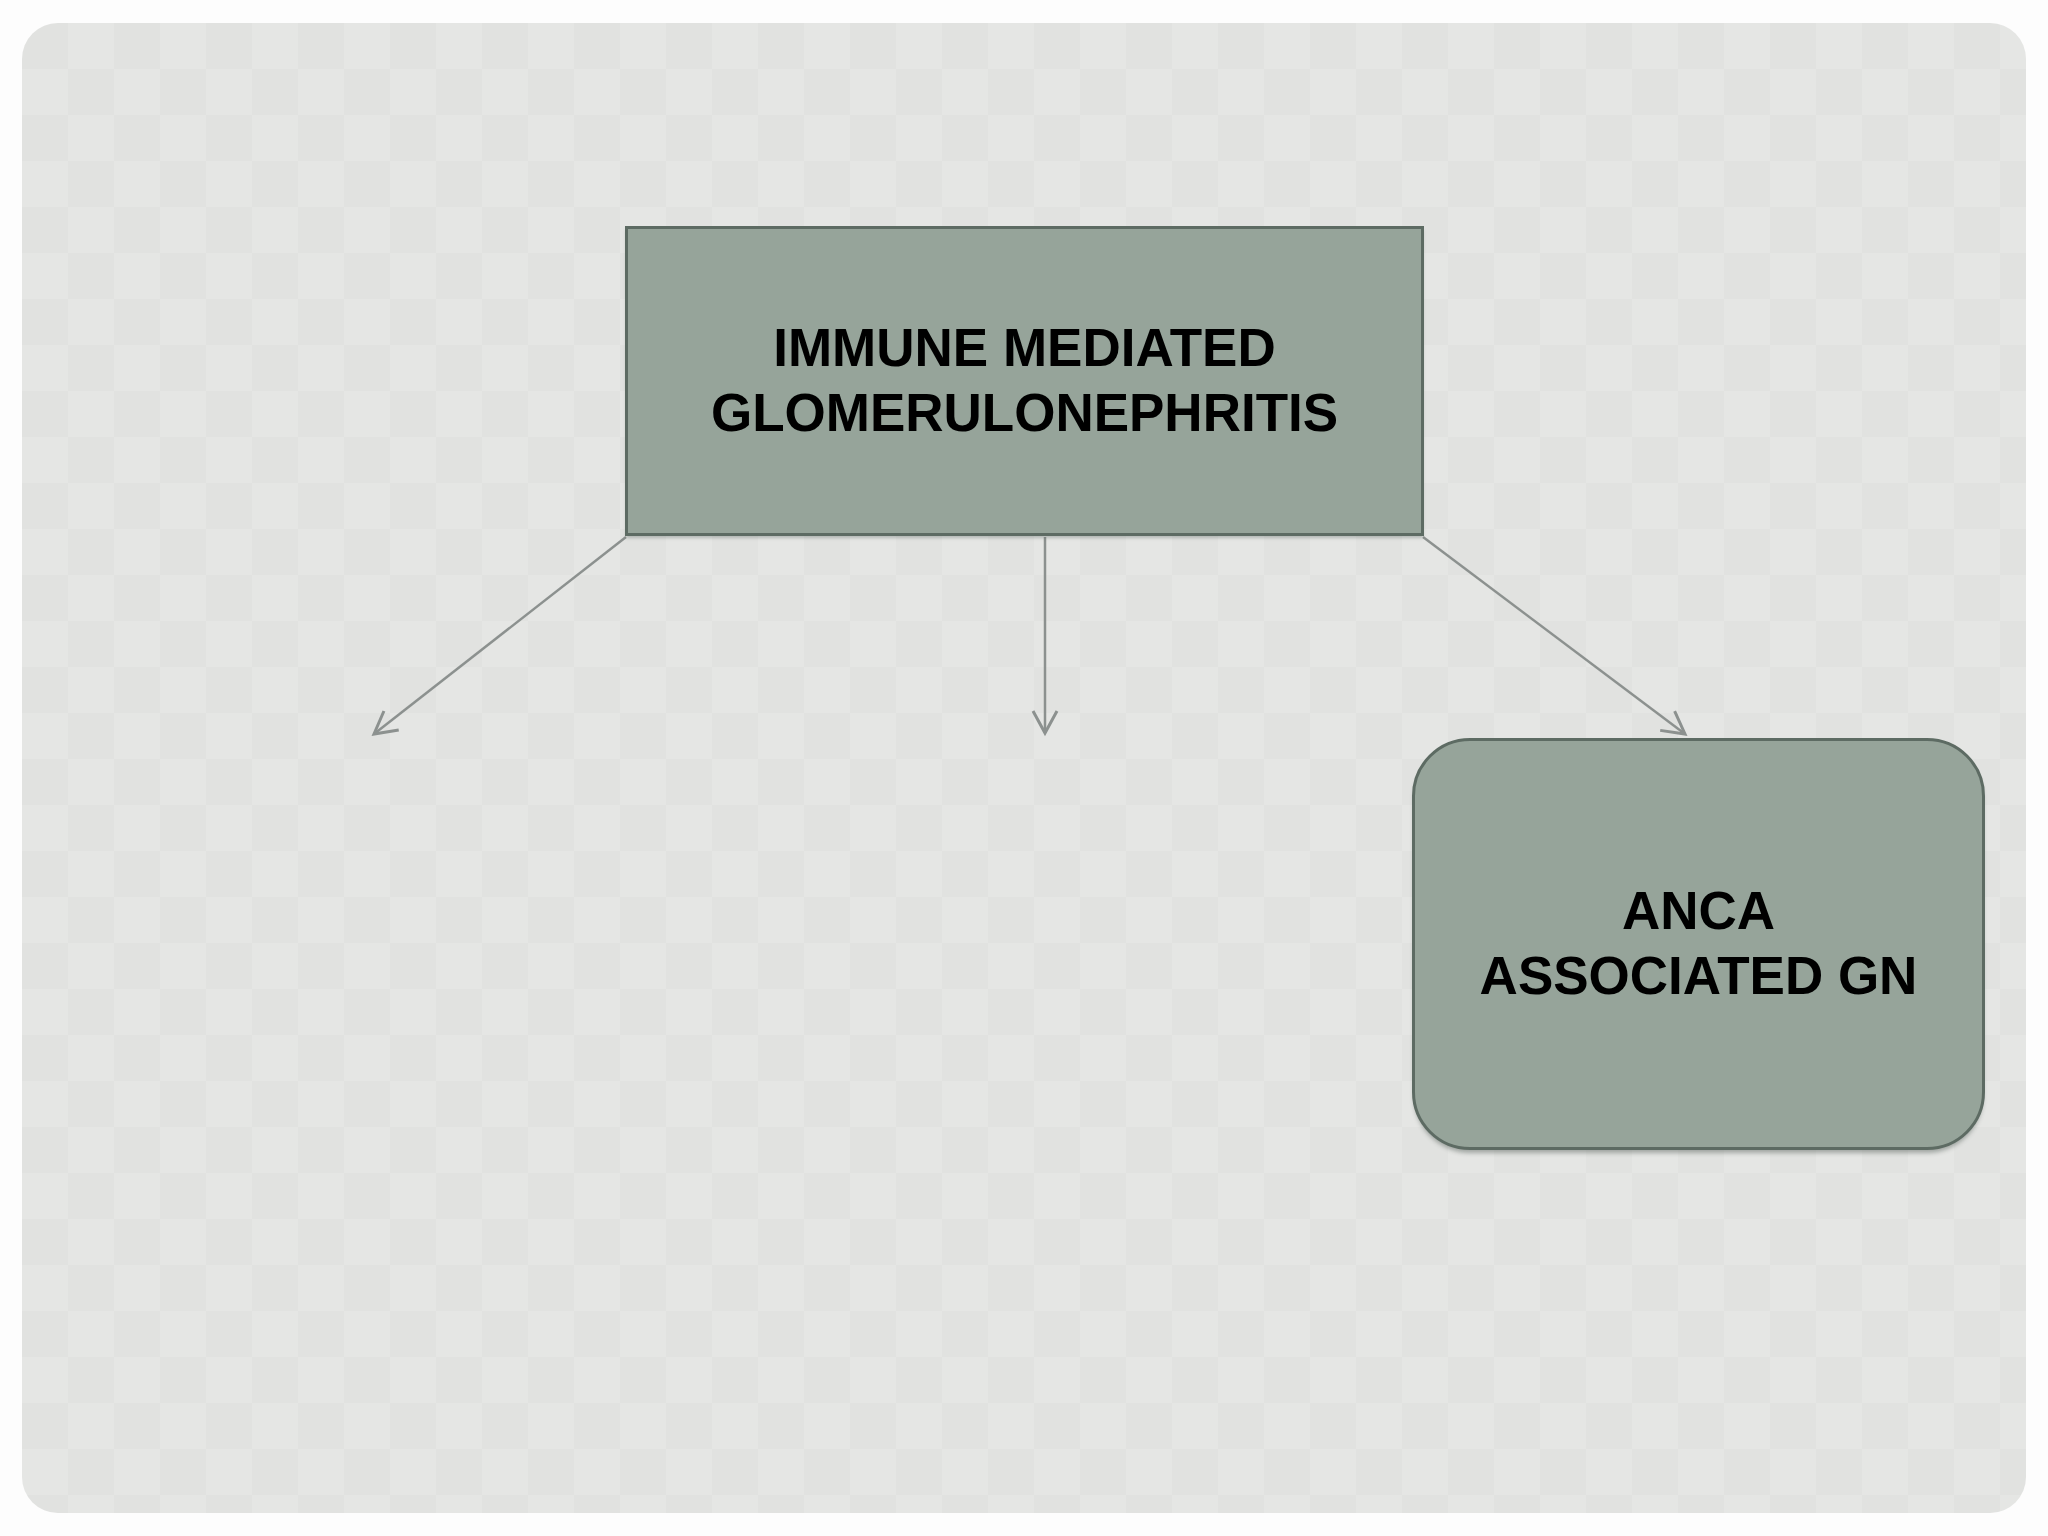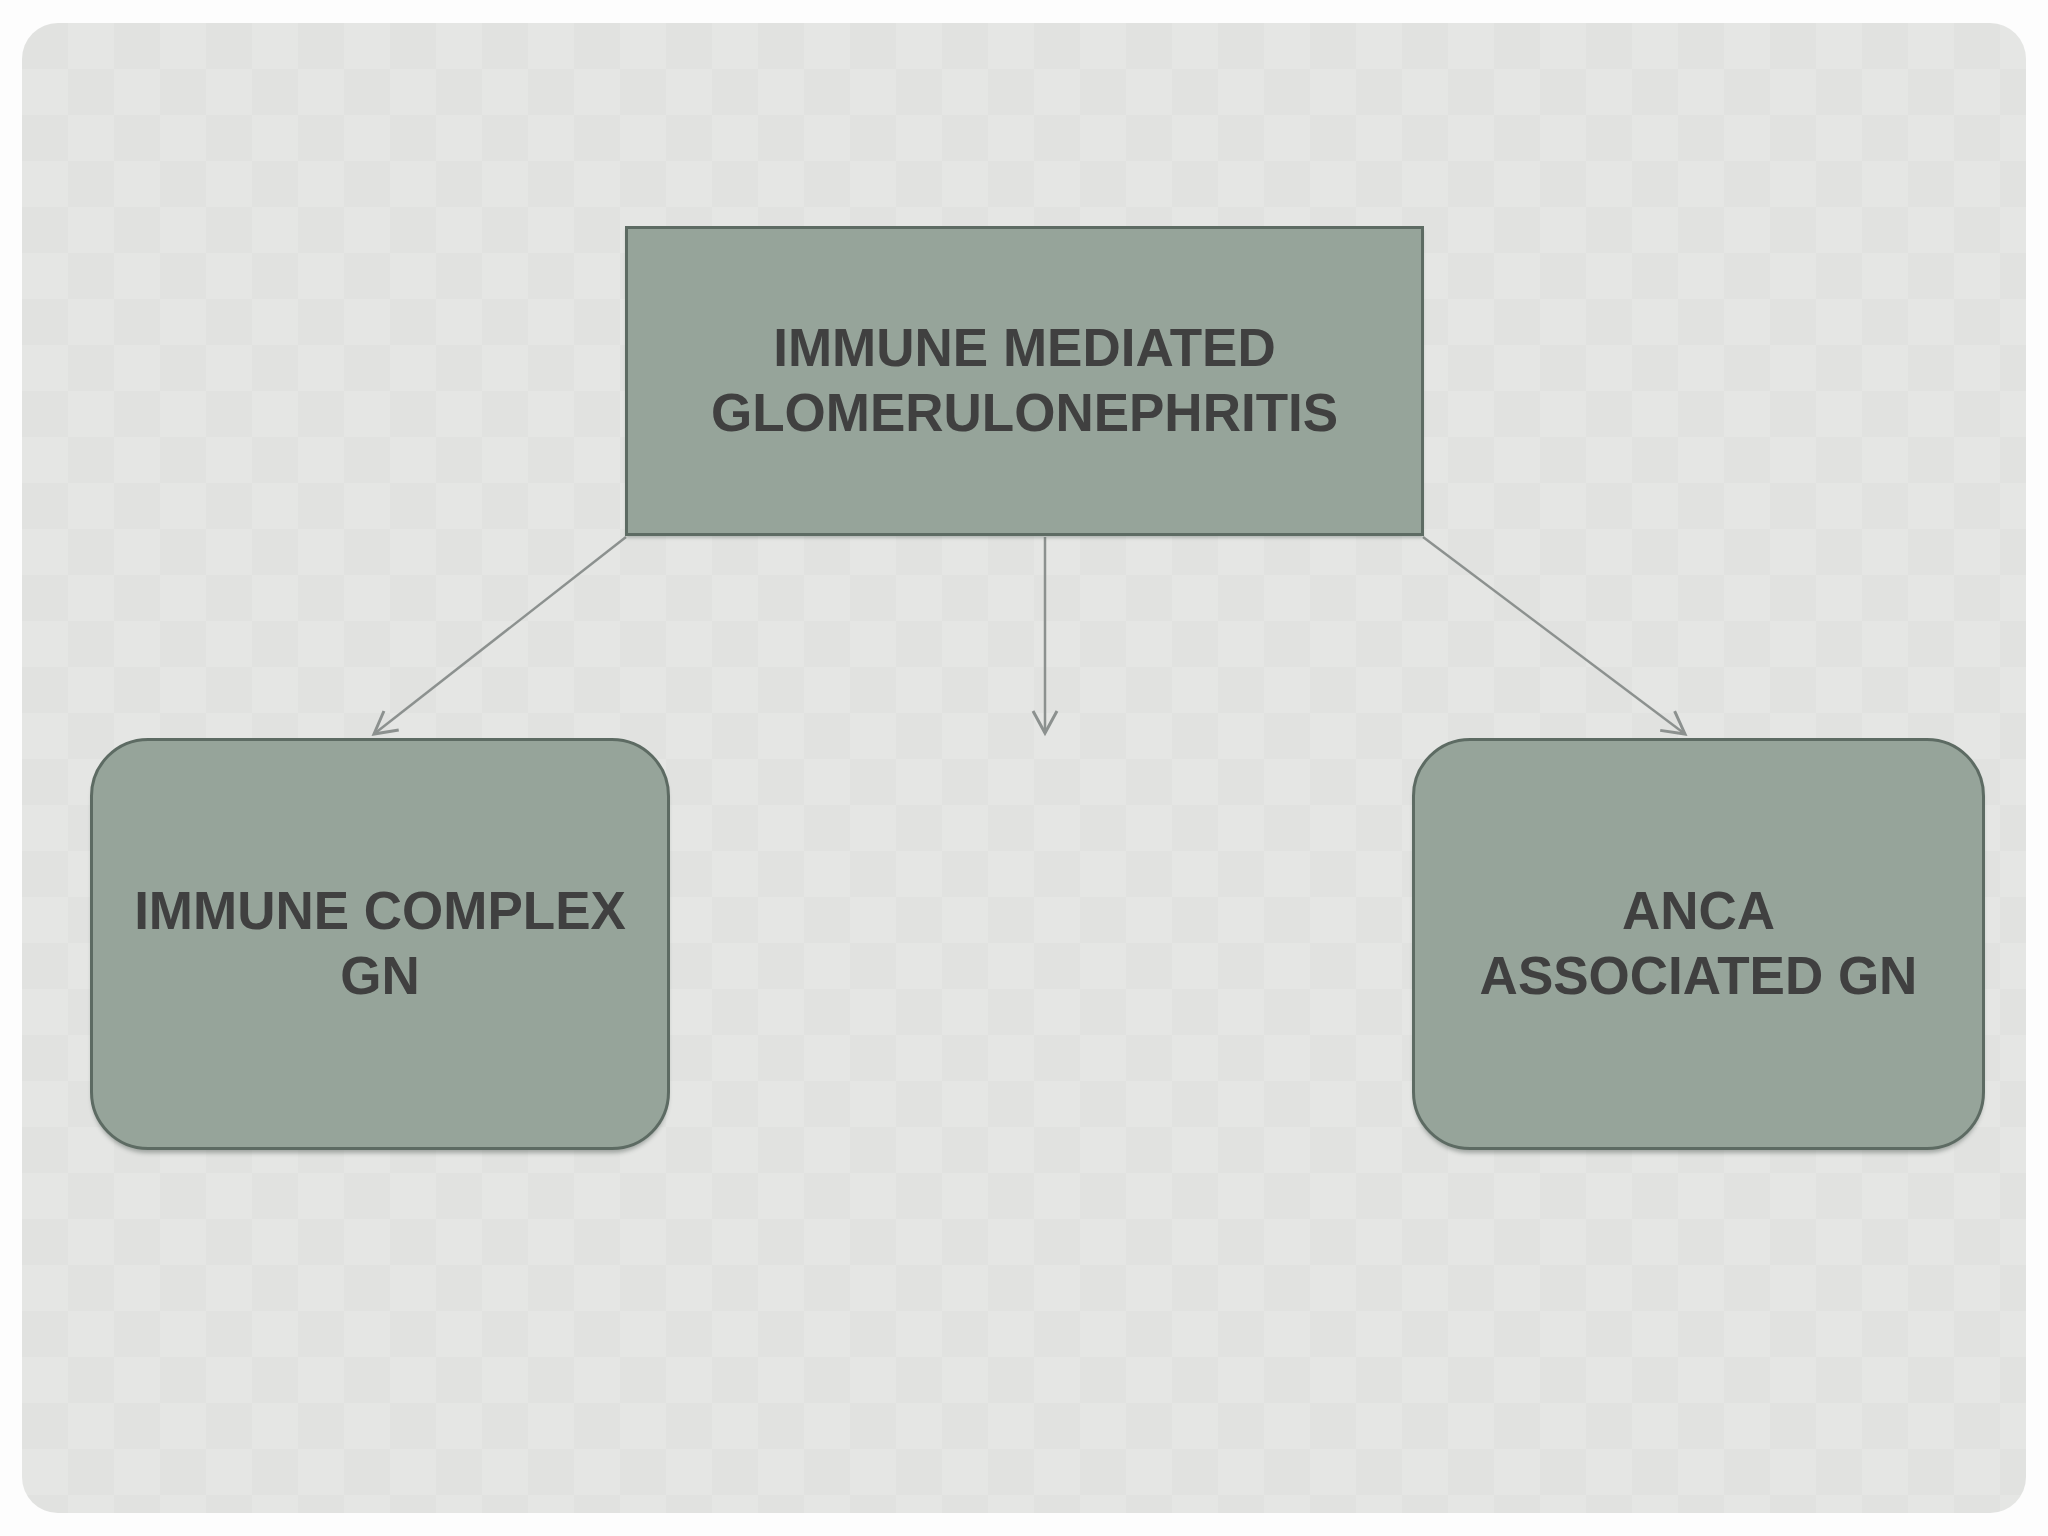--- a/index.html
+++ b/index.html
@@ -29,21 +29,21 @@
   }
   .node {
     position: absolute;
     display: flex;
     align-items: center;
     justify-content: center;
     text-align: center;
     background: #96a49a;
     border: 3px solid #5d6b63;
     box-sizing: border-box;
-    color: #404040;
+    color: #000000;
     font-weight: 700;
     font-size: 53px;
     line-height: 1.22;
   }
   .node .label {
     width: 100%;
   }
   .root-node {
     left: 603px;
     top: 203px;
@@ -86,23 +86,20 @@
       </defs>
       <line x1="604" y1="514" x2="352" y2="711" stroke="#8c918f" stroke-width="2.5" marker-end="url(#openArrow)"></line>
       <line x1="1023" y1="514" x2="1023" y2="710" stroke="#8c918f" stroke-width="2.5" marker-end="url(#openArrow)"></line>
       <line x1="1401" y1="514" x2="1663" y2="711" stroke="#8c918f" stroke-width="2.5" marker-end="url(#openArrow)"></line>
     </svg>
 
     <div class="node root-node">
       <div class="label">IMMUNE MEDIATED GLOMERULONEPHRITIS</div>
     </div>
 
-    <div class="node child-node first">
-      <div class="label">IMMUNE COMPLEX GN</div>
-    </div>
 
 
     <div class="node child-node third">
       <div class="label">ANCA ASSOCIATED GN</div>
     </div>
 
   </div>
 </div>
 
 </body></html>

